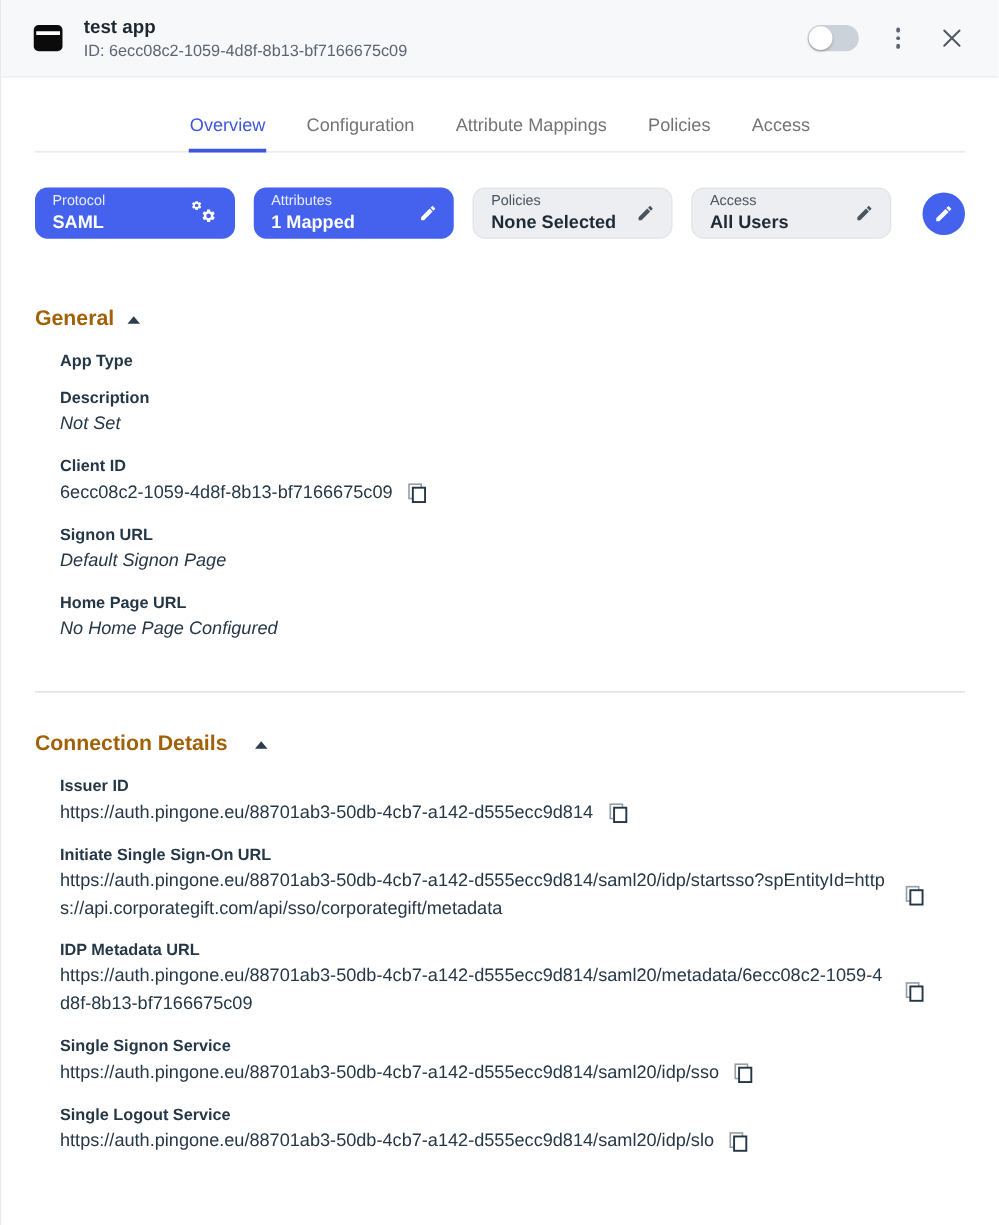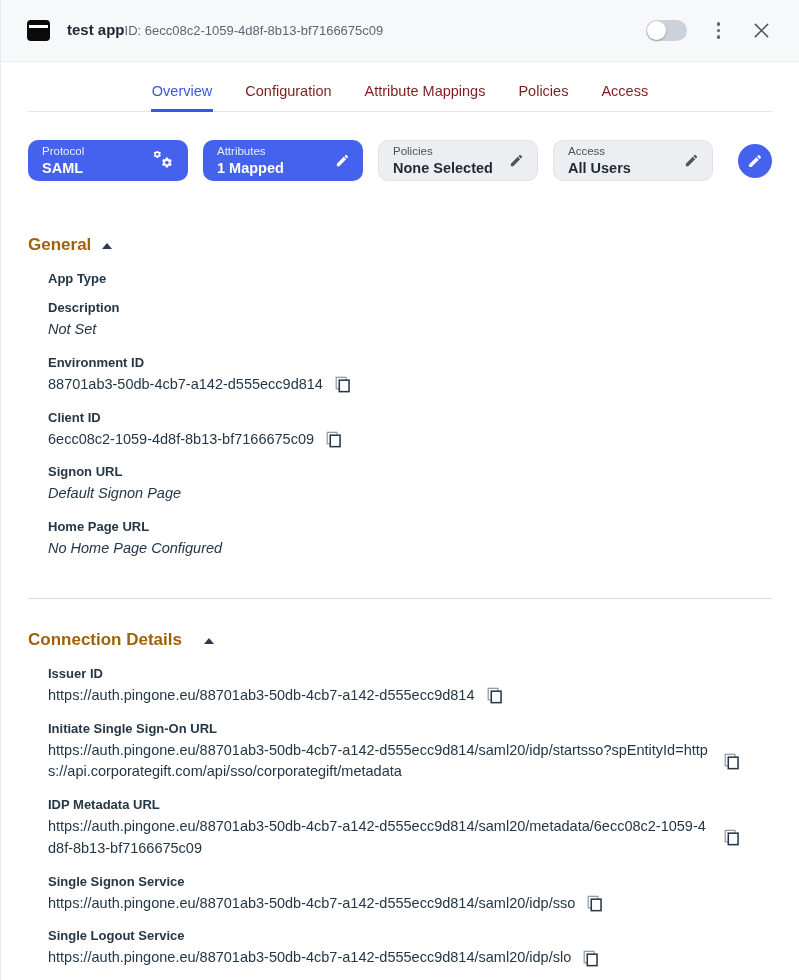--- a/index.html
+++ b/index.html
@@ -30,46 +30,46 @@
     border-radius: 4px;
     position: relative;
     margin-right: 17px;
     flex: 0 0 auto;
   }
   .app-icon::after {
     content: ""; position: absolute;
     left: 2px; right: 2px; top: 5px; height: 3px;
     background: #fff;
   }
-  .hdr-titles { display: flex; flex-direction: row; }
+  .hdr-titles { display: flex; flex-direction: column; }
   .hdr-title { font-size: 15px; font-weight: bold; color: #1d2833; line-height: 1.25; }
   .hdr-sub { font-size: 13px; color: #5c6673; margin-top: 2px; }
   .hdr-actions { margin-left: auto; display: flex; align-items: center; gap: 24px; }
   .toggle {
     width: 41px; height: 21px;
     background: #ccd2da; border-radius: 11px;
     position: relative; cursor: pointer; border: none;
   }
   .toggle .knob {
     position: absolute; left: 1px; top: 1px;
     width: 19px; height: 19px; border-radius: 50%;
     background: #fff; box-shadow: 0 1px 2px rgba(0,0,0,.3);
   }
   .kebab { display: flex; flex-direction: column; gap: 3px; padding: 4px 6px; background: none; border: none; cursor: pointer; }
   .kebab i { width: 3.5px; height: 3.5px; border-radius: 50%; background: #5a6470; }
   .close-btn { background: none; border: none; cursor: pointer; padding: 2px; line-height: 0; }
 
   
-  .tabs-wrap { padding: 0 27px; margin-top: 14px; }
+  .tabs-wrap { padding: 0 27px; margin-top: 24px; }
   .tabs {
     display: flex; justify-content: center; gap: 31px;
     border-bottom: 1px solid #e4e7ea;
   }
   .tab {
-    font-size: 14.5px; color: #7f1d1d;
+    font-size: 14.5px; color: #737373;
     padding: 7px 1px 10px;
     border-bottom: 3px solid transparent;
     margin-bottom: -1px;
     cursor: pointer; white-space: nowrap;
   }
   .tab.active { color: #3c56e0; border-bottom-color: #3c56e0; }
 
   
   .cards-row {
     display: flex; align-items: center; gap: 15px;
@@ -229,30 +229,20 @@
         <div class="field">
           <div class="flabel">App Type</div>
         </div>
         <div class="field">
           <div class="flabel">Description</div>
           <div class="fvalue-row">
             <span class="fvalue italic">Not Set</span>
           </div>
         </div>
         <div class="field">
-          <div class="flabel">Environment ID</div>
-          <div class="fvalue-row">
-            <span class="fvalue">88701ab3-50db-4cb7-a142-d555ecc9d814</span>
-            <button class="copy-btn"><svg width="17" height="17" viewBox="0 0 20 20">
-                <rect x="2.6" y="1.6" width="11.5" height="13.5" fill="none" stroke="#939da8" stroke-width="1.5"></rect>
-                <rect x="6.2" y="4.9" width="11.5" height="13.5" fill="#ffffff" stroke="#253746" stroke-width="1.8"></rect>
-              </svg></button>
-          </div>
-        </div>
-        <div class="field">
           <div class="flabel">Client ID</div>
           <div class="fvalue-row">
             <span class="fvalue">6ecc08c2-1059-4d8f-8b13-bf7166675c09</span>
             <button class="copy-btn"><svg width="17" height="17" viewBox="0 0 20 20">
                 <rect x="2.6" y="1.6" width="11.5" height="13.5" fill="none" stroke="#939da8" stroke-width="1.5"></rect>
                 <rect x="6.2" y="4.9" width="11.5" height="13.5" fill="#ffffff" stroke="#253746" stroke-width="1.8"></rect>
               </svg></button>
           </div>
         </div>
         <div class="field">

